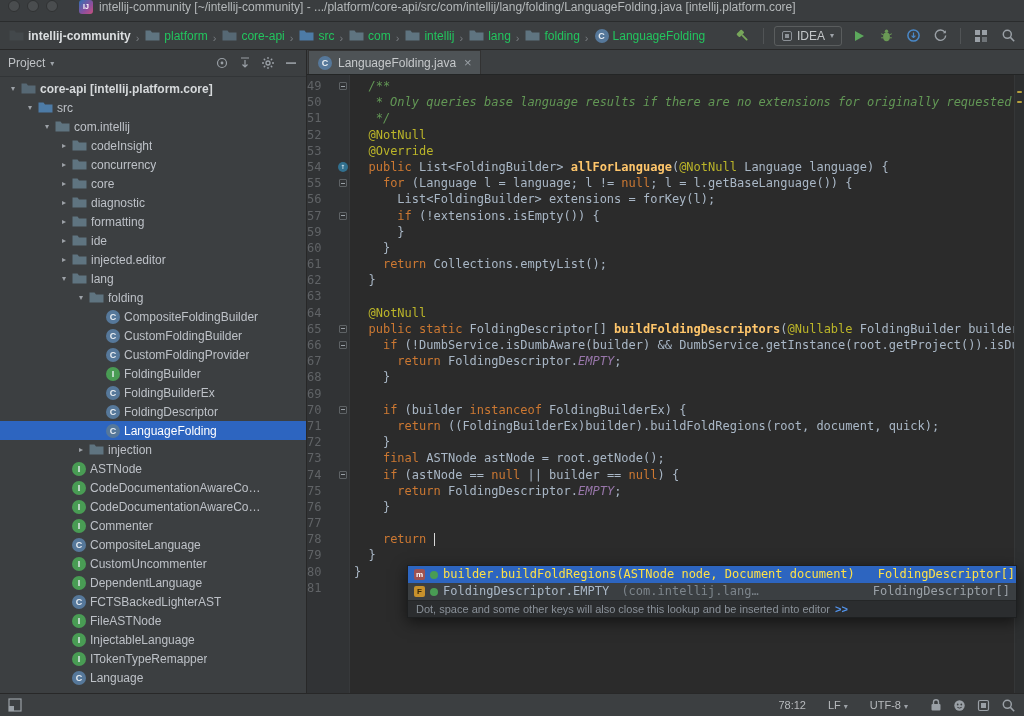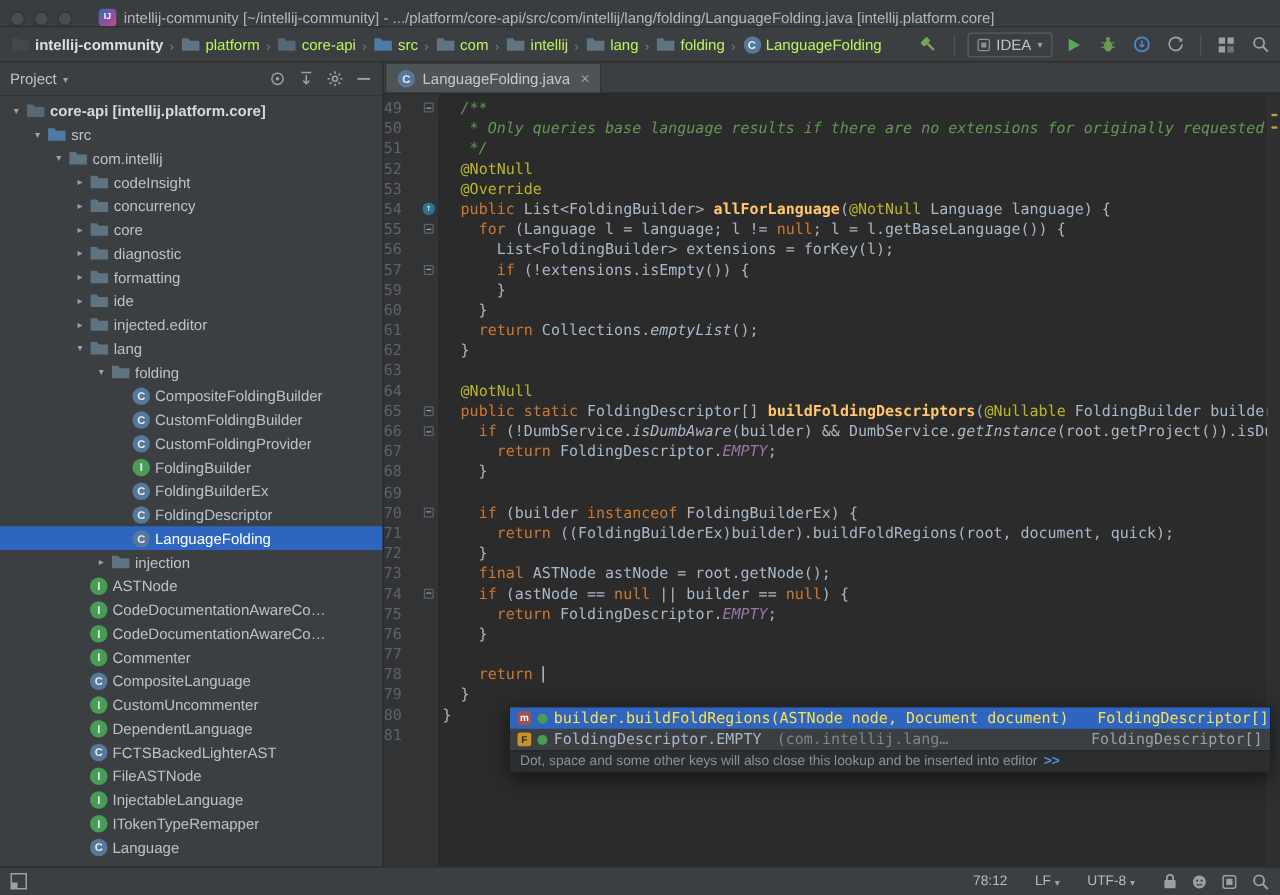--- a/index.html
+++ b/index.html
@@ -7,30 +7,30 @@
     --code:#a9b7c6; --ui:#bbbbbb; --kw:#cc7832; --doc:#629755; --ann:#bbb529;
     --mth:#ffc66b; --cst:#9876aa; --lnum:#606366; --link:#5394ec;
     --itf:#499C54; --cls:#56789a;
   }
   *{box-sizing:border-box;margin:0;padding:0}
   html,body{width:1024px;height:716px;overflow:hidden}
   body{font-family:"Liberation Sans",sans-serif;background:#1e1e1e;font-size:12px}
   .window{width:1024px;height:716px;display:flex;flex-direction:column;background:var(--chrome)}
 
   
-  .titlebar{flex:0 0 22px;background:#3a3d3f;border-bottom:1px solid #2a2c2d;display:flex;align-items:flex-end;padding:0 8px;white-space:nowrap;overflow:hidden}
+  .titlebar{flex:0 0 22px;background:#3a3d3f;border-bottom:1px solid #2a2c2d;display:flex;align-items:flex-start;padding:0 8px;white-space:nowrap;overflow:hidden}
   .tl{width:12px;height:12px;border-radius:50%;background:#4a4d4f;border:1px solid #303233;margin-right:7px;flex:0 0 auto}
   .appicon{width:14px;height:14px;border-radius:3px;background:linear-gradient(135deg,#2f6fb3,#8e4f9e 60%,#c9517c);color:#fff;font:700 7px/14px "Liberation Sans",sans-serif;text-align:center;margin:0 6px 0 14px;flex:0 0 auto}
   .window-title{color:#b4b8ba;font-size:12px;overflow:hidden;text-overflow:ellipsis}
 
   
   .navbar{flex:0 0 28px;background:var(--chrome);border-bottom:1px solid #282828;display:flex;align-items:center;padding:0 6px;color:var(--ui)}
   .breadcrumbs{display:flex;align-items:flex-end;min-width:0;overflow:hidden;white-space:nowrap}
   .crumb{display:inline-flex;align-items:center;gap:3px;padding:1px 2px;border-radius:3px}
-  .crumb .clbl{color:#bef264}
+  .crumb .clbl{color:#22c55e}
   .crumb .clbl.bold{font-weight:bold;color:#dcdfe1}
   .crumb-sep{color:#787c80;margin:0 3px;font-size:11px}
   .nav-tools{margin-left:auto;display:flex;align-items:center;gap:7px;flex:0 0 auto}
   .tbtn{background:none;border:none;width:20px;height:20px;display:flex;align-items:center;justify-content:center;cursor:pointer;padding:0}
   .vsep{width:1px;height:16px;background:#515456;margin:0 3px}
   .combo{display:flex;align-items:center;gap:5px;border:1px solid #5a5d5e;border-radius:3px;height:20px;padding:0 7px;color:#c3c6c8}
   .cfgicon{width:10px;height:10px;border:1px solid #8b9096;border-radius:2px;position:relative}
   .cfgicon::after{content:"";position:absolute;inset:2px;background:#8b9096}
   .chev{color:#9da2a8;font-size:8px}
   .playtri{width:0;height:0;border-left:9px solid #5ca85c;border-top:5.5px solid transparent;border-bottom:5.5px solid transparent}
@@ -65,21 +65,21 @@
   .tab .close{color:#9aa0a6;font-size:13px;margin-left:3px;line-height:1}
   .code-wrap{flex:1;position:relative;overflow:hidden;font-family:"DejaVu Sans Mono",monospace;font-size:12px;line-height:16.2px}
   .code-wrap::before{content:"";position:absolute;left:0;top:0;bottom:0;width:42px;background:var(--gutter-bg);border-right:1px solid #37393b}
   #code{position:relative;padding-top:3px}
   .cl{display:flex;height:16.2px;white-space:pre}
   .ln{flex:0 0 30px;text-align:left;color:var(--lnum);padding-right:4px;user-select:none}
   .fg{flex:0 0 12px;display:flex;align-items:center;justify-content:center}
   .ct{color:var(--code);padding-left:5px}
   .tk-d{color:var(--code)} .tk-k{color:var(--kw)} .tk-doc{color:var(--doc);font-style:italic}
   .tk-ann{color:var(--ann)} .tk-m{color:var(--mth);font-weight:bold}
-  .tk-c{color:var(--cst);font-style:italic} .tk-si{color:var(--code);font-style:italic}
+  .tk-c{color:var(--cst);font-style:italic} .tk-si{color:var(--code);}
   .caret{display:inline-block;width:1px;height:13px;background:#d8d8d8;vertical-align:middle;margin-left:1px}
   .fm{width:8px;height:8px;border:1px solid #5e6265;border-radius:1px;position:relative}
   .fm::after{content:"";position:absolute;left:1px;right:1px;top:2.5px;height:1px;background:#9aa0a6}
   .ovr{width:10px;height:10px;border-radius:50%;background:#31708f;color:#d7e6ee;font-size:8px;line-height:10px;text-align:center}
   .scrollstrip{position:absolute;right:0;top:0;bottom:0;width:10px;background:#2d2f30;border-left:1px solid #353738}
   .mark{position:absolute;left:2px;right:2px;height:2px;border-radius:1px}
   .mark.y{background:#b8a03c}
 
   
   .popup{position:absolute;left:100px;top:490px;width:610px;background:#3b3f42;border:1px solid #1d1f20;box-shadow:0 4px 14px rgba(0,0,0,.55);z-index:5}

